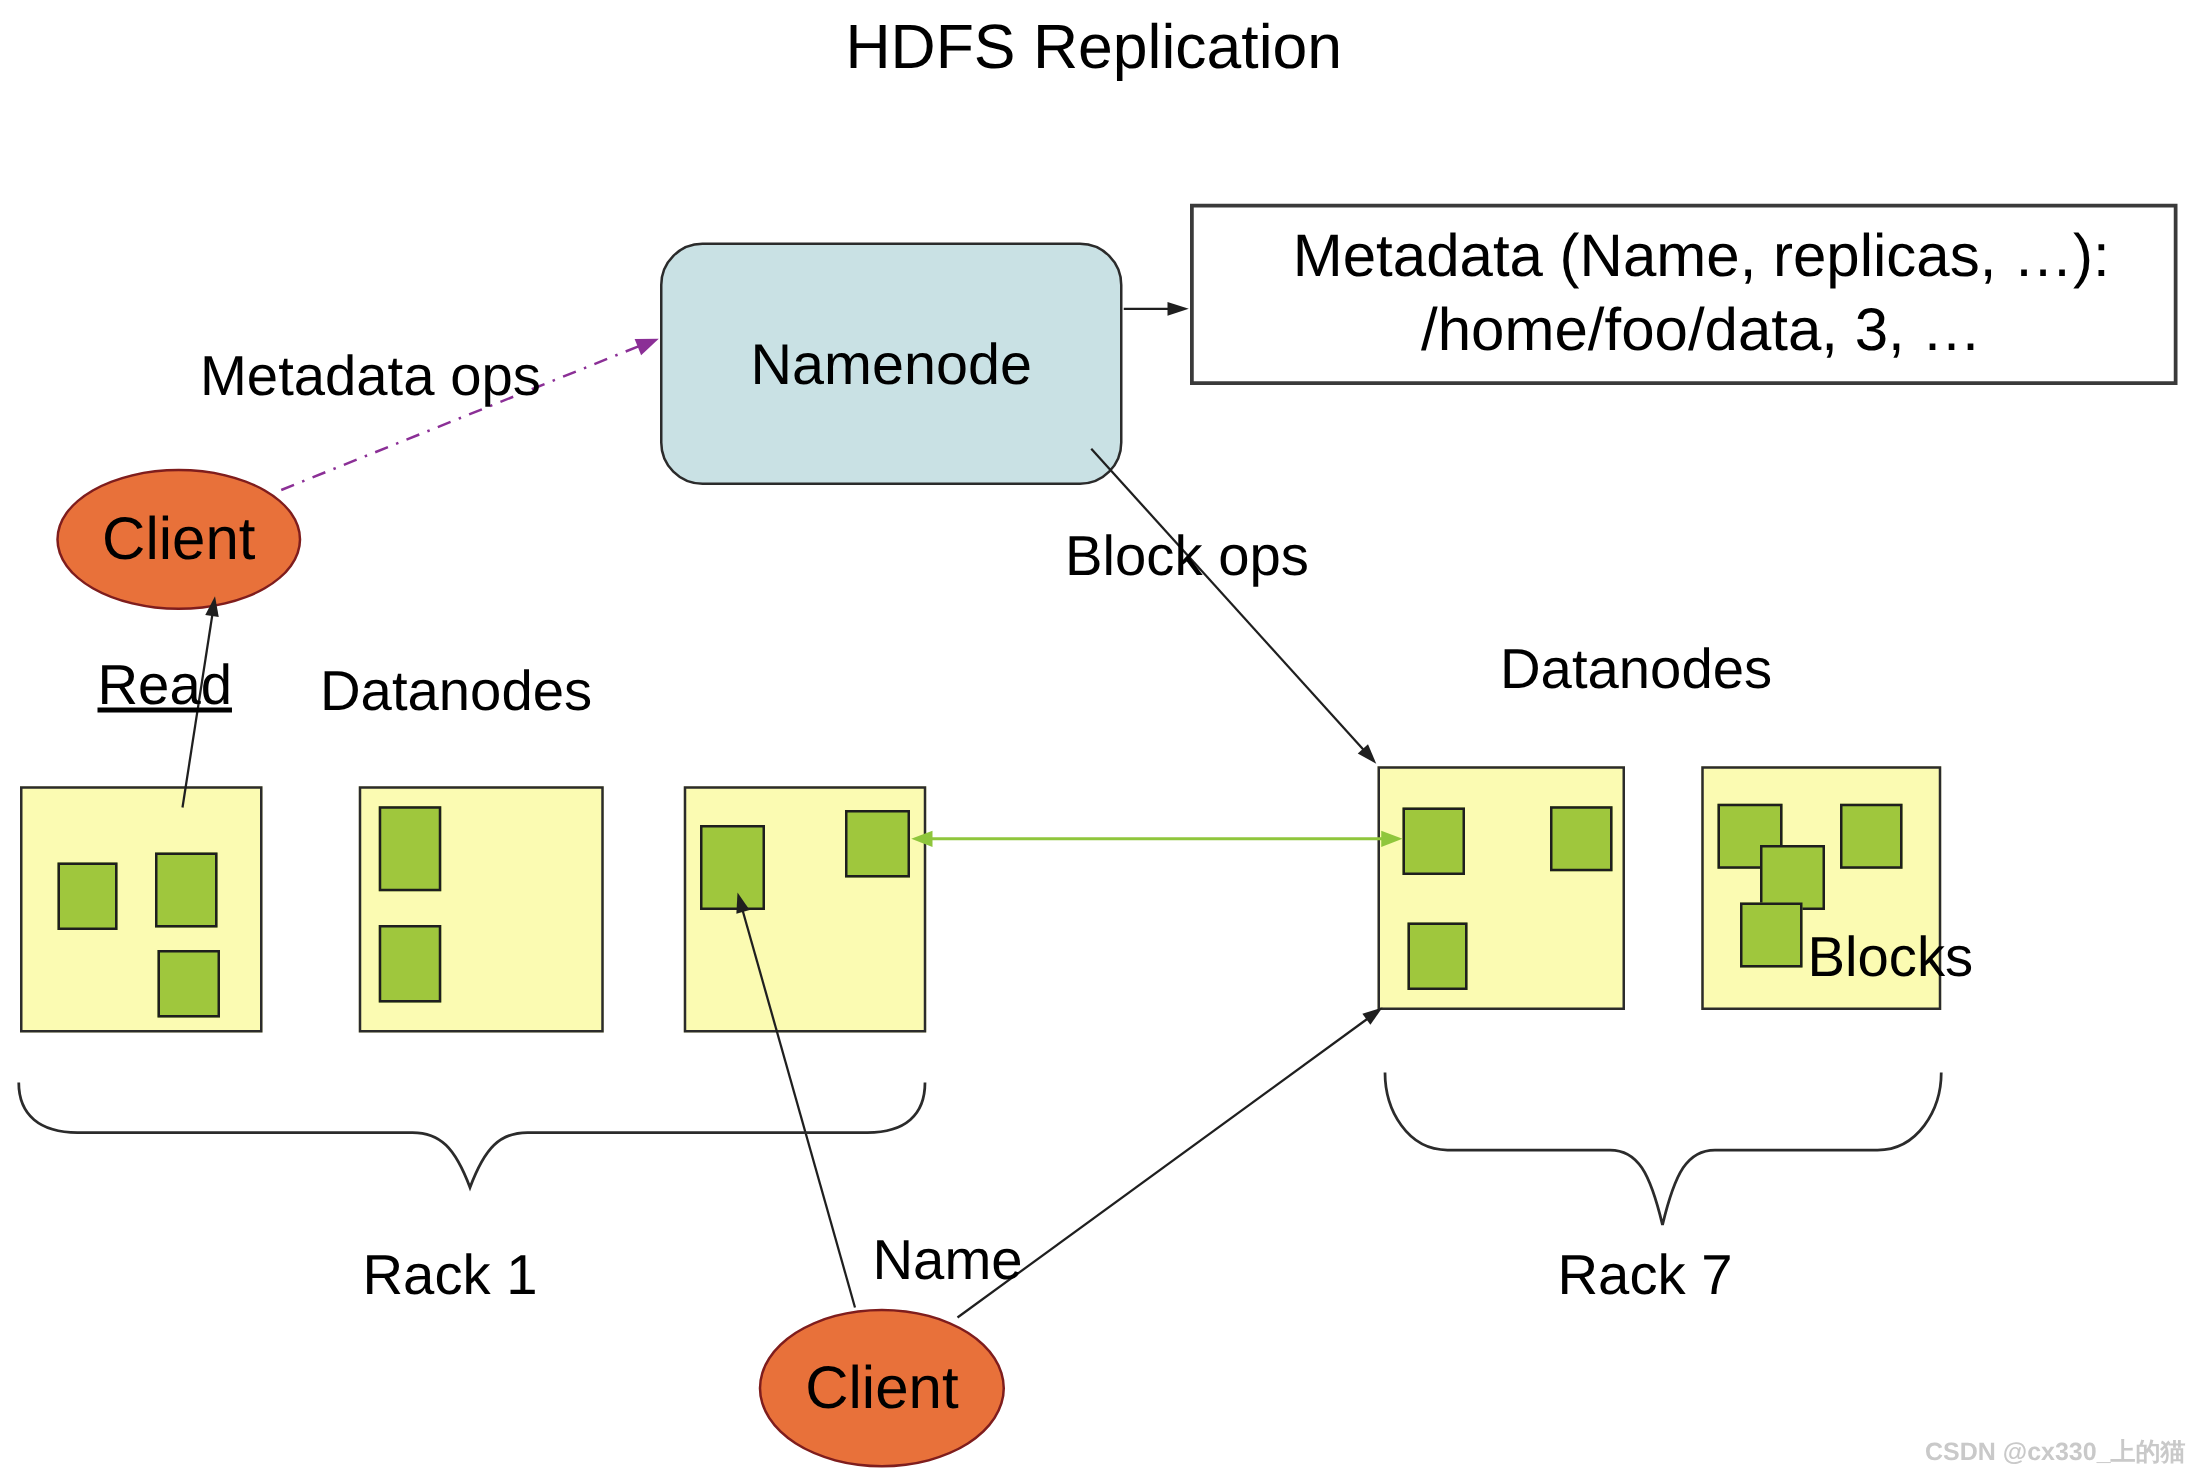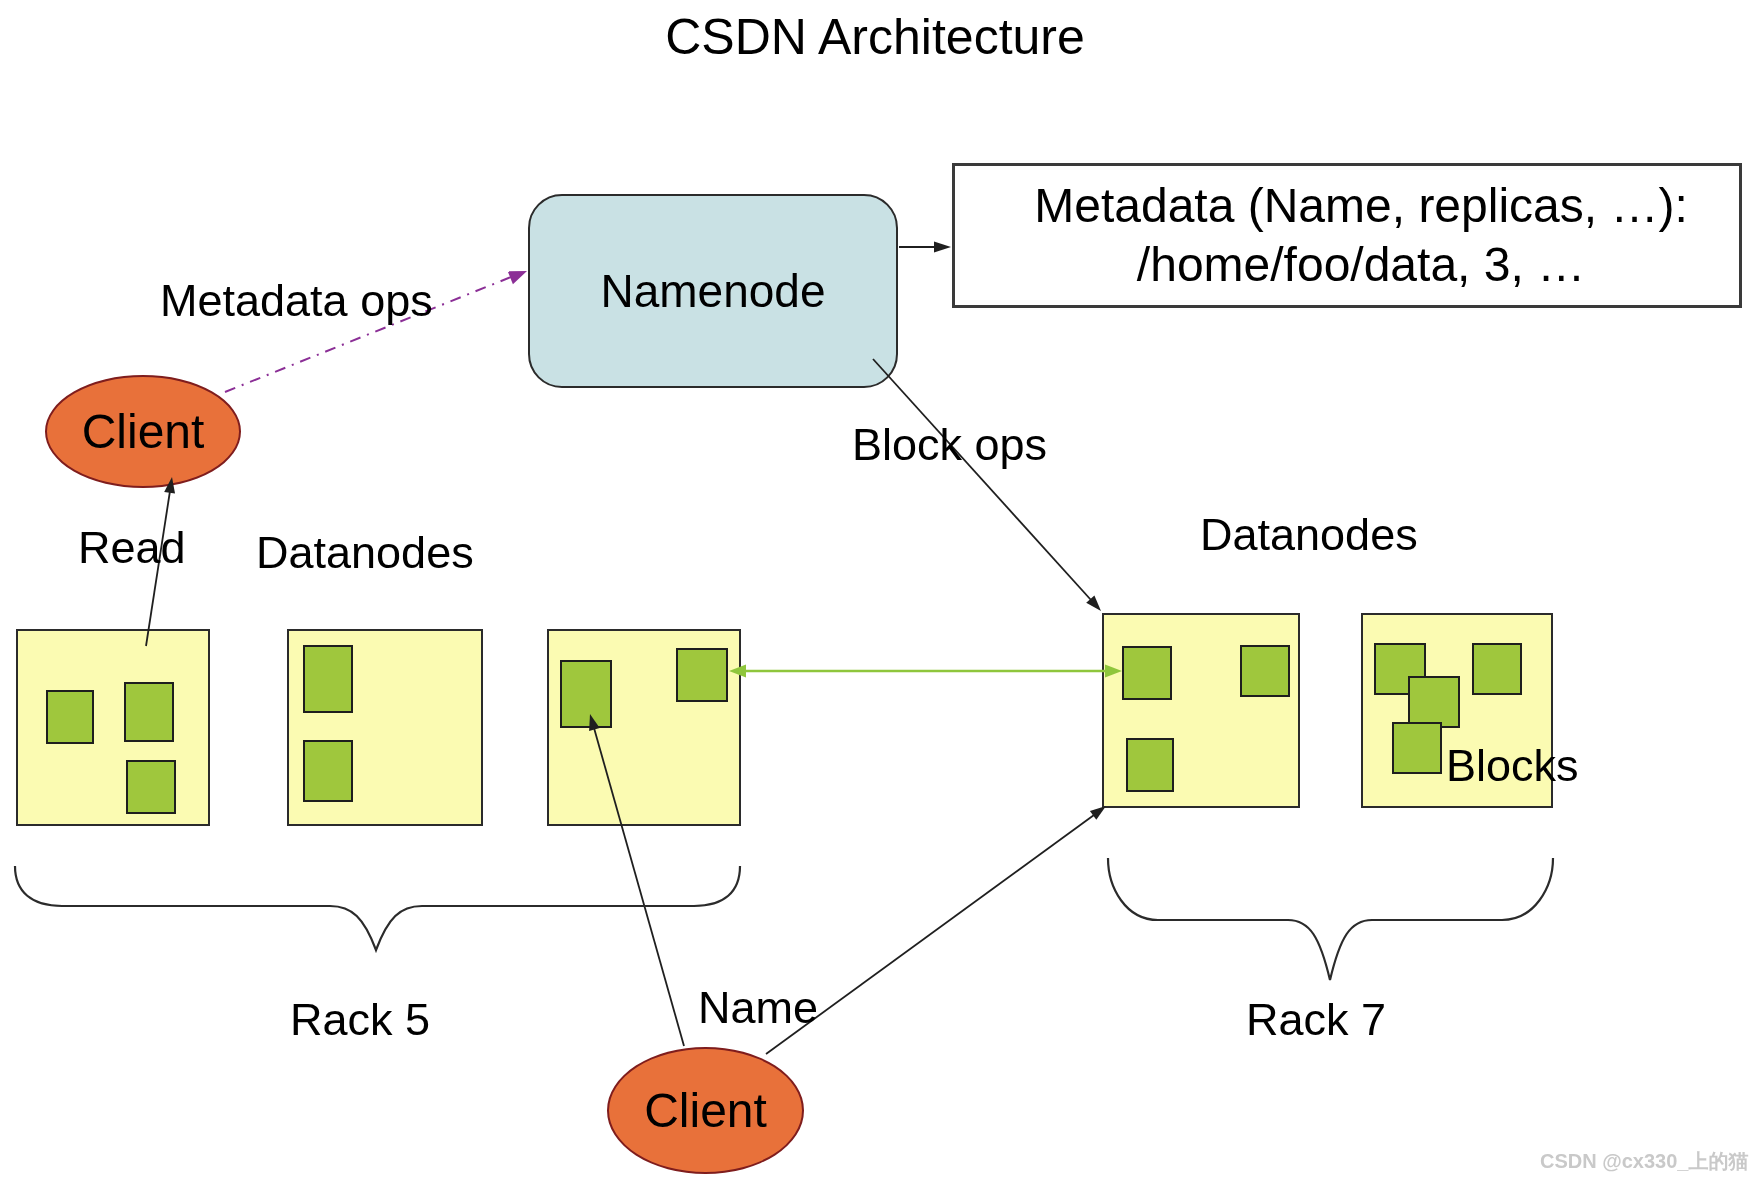--- a/index.html
+++ b/index.html
@@ -43,21 +43,21 @@
   .ghead{fill:var(--replication,#8fc63c);stroke:none;}
   .brace{stroke:#2b2b2b;stroke-width:2.2;fill:none;}
   #watermark{position:absolute;left:1540px;top:1148px;width:204px;text-align:right;
     font-size:20px;color:var(--watermark,#c9c9c9);z-index:4;white-space:nowrap;font-weight:bold;}
 </style>
 </head>
 <body>
 
 <div id="stage">
 
-  <div id="title">CSDN Architecture</div>
+  <div id="title">HDFS Replication</div>
 
   <div id="namenode">
     <span>Namenode</span>
   </div>
 
   <div id="metadata-box">
     <span>Metadata (Name, replicas, …):</span>
     <span>/home/foo/data, 3, …</span>
   </div>
 
@@ -123,22 +123,22 @@
       <line class="gline" x1="742" y1="671" x2="1109" y2="671"></line>
       <polygon class="ghead" points="729,671 746,664.5 746,677.5"></polygon>
       <polygon class="ghead" points="1122,671 1105,664.5 1105,677.5"></polygon>
     </g>
     <path class="brace" d="M 15 866 C 15 892, 32 906, 62 906 L 330 906 C 352 906, 364 918, 376 950 C 388 918, 400 906, 422 906 L 694 906 C 724 906, 740 892, 740 866"></path>
     <path class="brace" d="M 1108 858 C 1108 888, 1126 920, 1158 920 L 1288 920 C 1310 920, 1320 938, 1330 980 C 1340 938, 1350 920, 1372 920 L 1502 920 C 1534 920, 1553 888, 1553 858"></path>
   </svg>
 
   <div class="lbl" style="left:160px;top:277px;">Metadata ops</div>
   <div class="lbl" style="left:852px;top:421px;">Block ops</div>
-  <div class="lbl" style="left:78px;top:524px;">Read</div>
+  <div class="lbl" style="left:78px;top:524px;text-decoration:underline;">Read</div>
   <div class="lbl" style="left:256px;top:529px;">Datanodes</div>
   <div class="lbl" style="left:1200px;top:511px;">Datanodes</div>
   <div class="lbl" style="left:1446px;top:742px;">Blocks</div>
   <div class="lbl" style="left:698px;top:984px;">Name</div>
-  <div class="lbl" style="left:290px;top:996px;">Rack 5</div>
+  <div class="lbl" style="left:290px;top:996px;">Rack 1</div>
   <div class="lbl" style="left:1246px;top:996px;">Rack 7</div>
 
   <div id="watermark">CSDN @cx330_上的猫</div>
 </div>
 
 </body></html>

